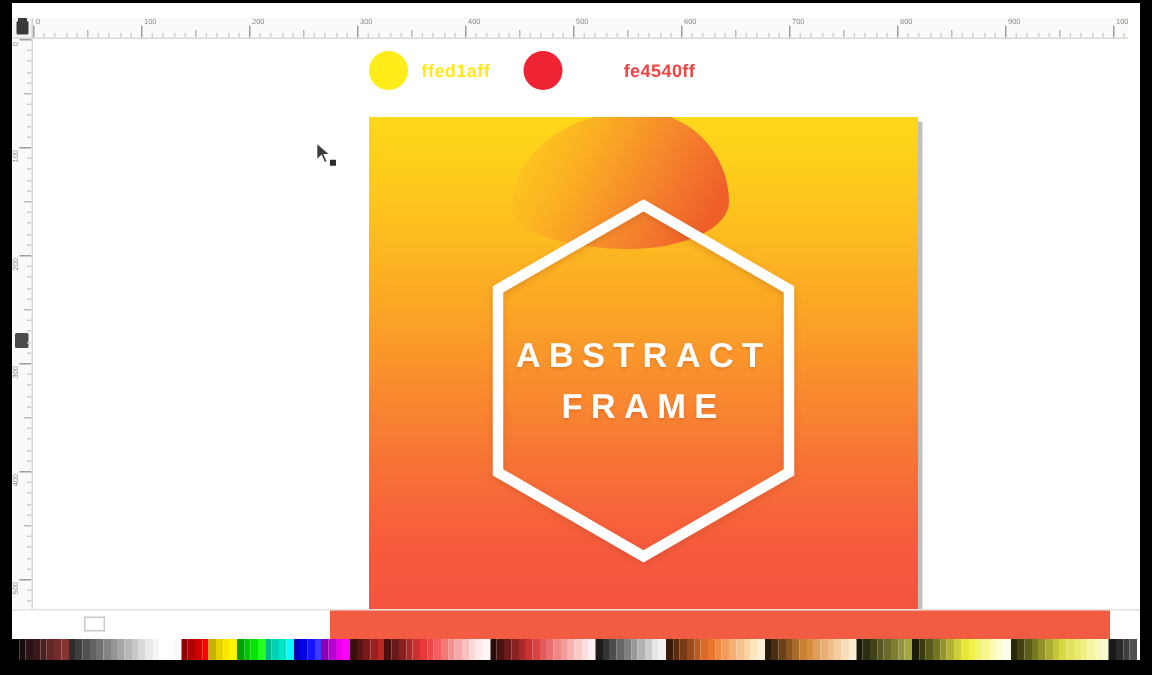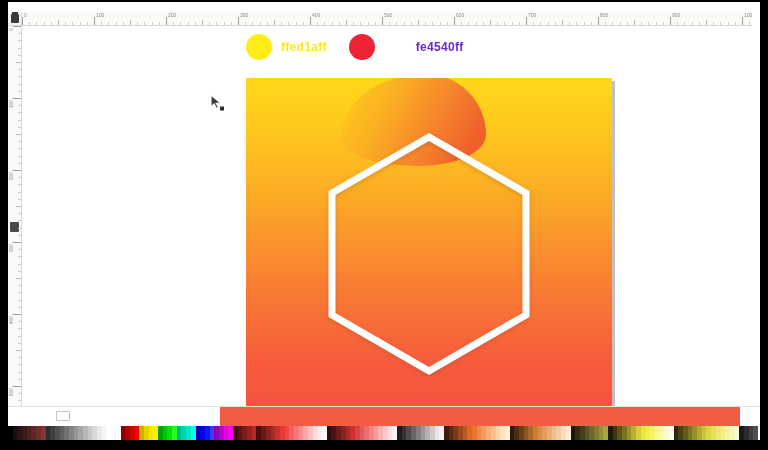--- a/index.html
+++ b/index.html
@@ -254,31 +254,35 @@
         <div class="tick-v minor" style="top: 367px;"></div>
         <div class="tick-v minor" style="top: 374px;"></div>
       </div>
 
     <div id="workspace">
 
       <div class="swatch-row">
         <div class="sw-dot" style="background:#ffed1a;"></div>
         <div class="sw-label" style="color:#ffe81c;">ffed1aff</div>
         <div class="sw-dot" style="background:#ee2435;"></div>
-        <div class="sw-label" style="color:#6d28d9;margin-right:0;padding-left:32px;">fe4540ff</div>
+        <div class="sw-label" style="color:#ef4444;margin-right:0;padding-left:32px;">fe4540ff</div>
       </div>
 
       <div id="artboard">
         <div class="art-bg"></div>
         <div class="blob"></div>
 
         <div class="hex-wrap">
           <svg width="218" height="246" viewBox="0 0 218 246">
             <polygon points="109,6 206,62 206,184 109,240 12,184 12,62" fill="none" stroke="#ffffff" stroke-width="7" stroke-linejoin="miter" style="filter:drop-shadow(0 2px 2px rgba(150,60,30,.25))"></polygon>
           </svg>
+          <div class="hex-label">
+            <div>ABSTRACT</div>
+            <div>FRAME</div>
+          </div>
         </div>
       </div>
 
       <div class="cursor" style="left:188px;top:68px;">
         <svg width="18" height="20" viewBox="0 0 18 20">
           <path d="M1,1 L1,13 L4.2,10 L6.3,14.6 L8.4,13.6 L6.3,9.2 L10.6,9.2 Z" fill="#3c3c3c" stroke="#ffffff" stroke-width="1.1"></path>
           <rect x="9.5" y="12" width="5" height="5" fill="#2e2e2e" stroke="#ffffff" stroke-width="1"></rect>
         </svg>
       </div>
     </div>

